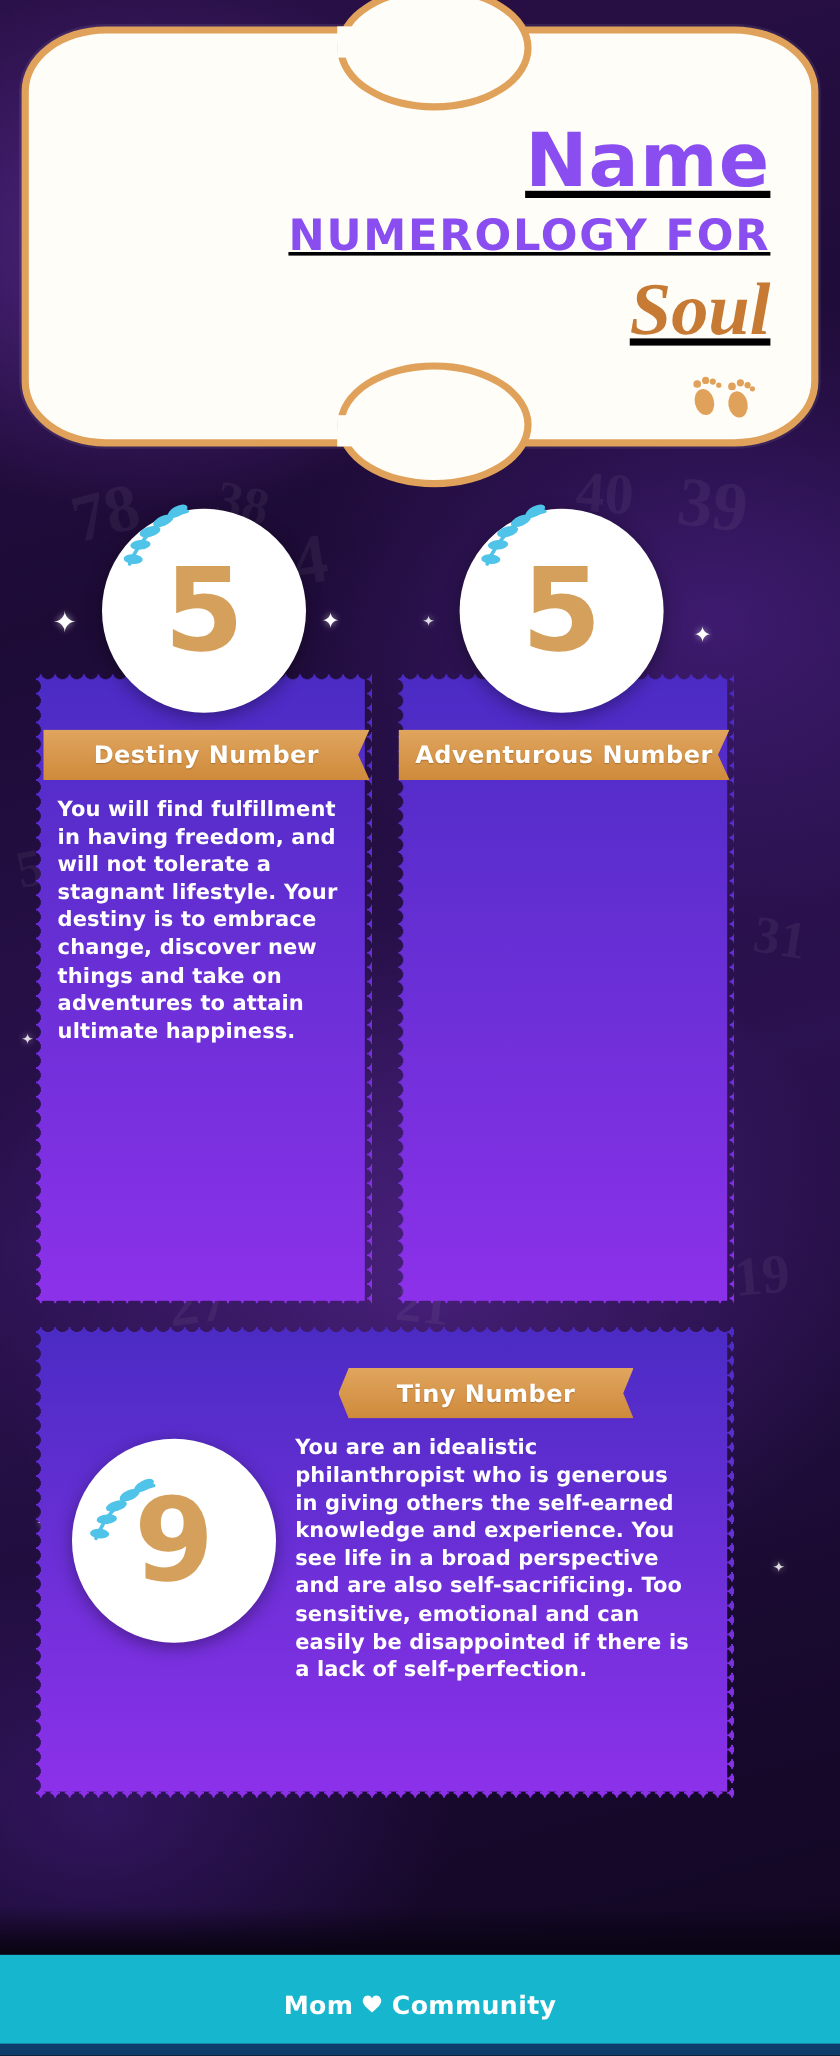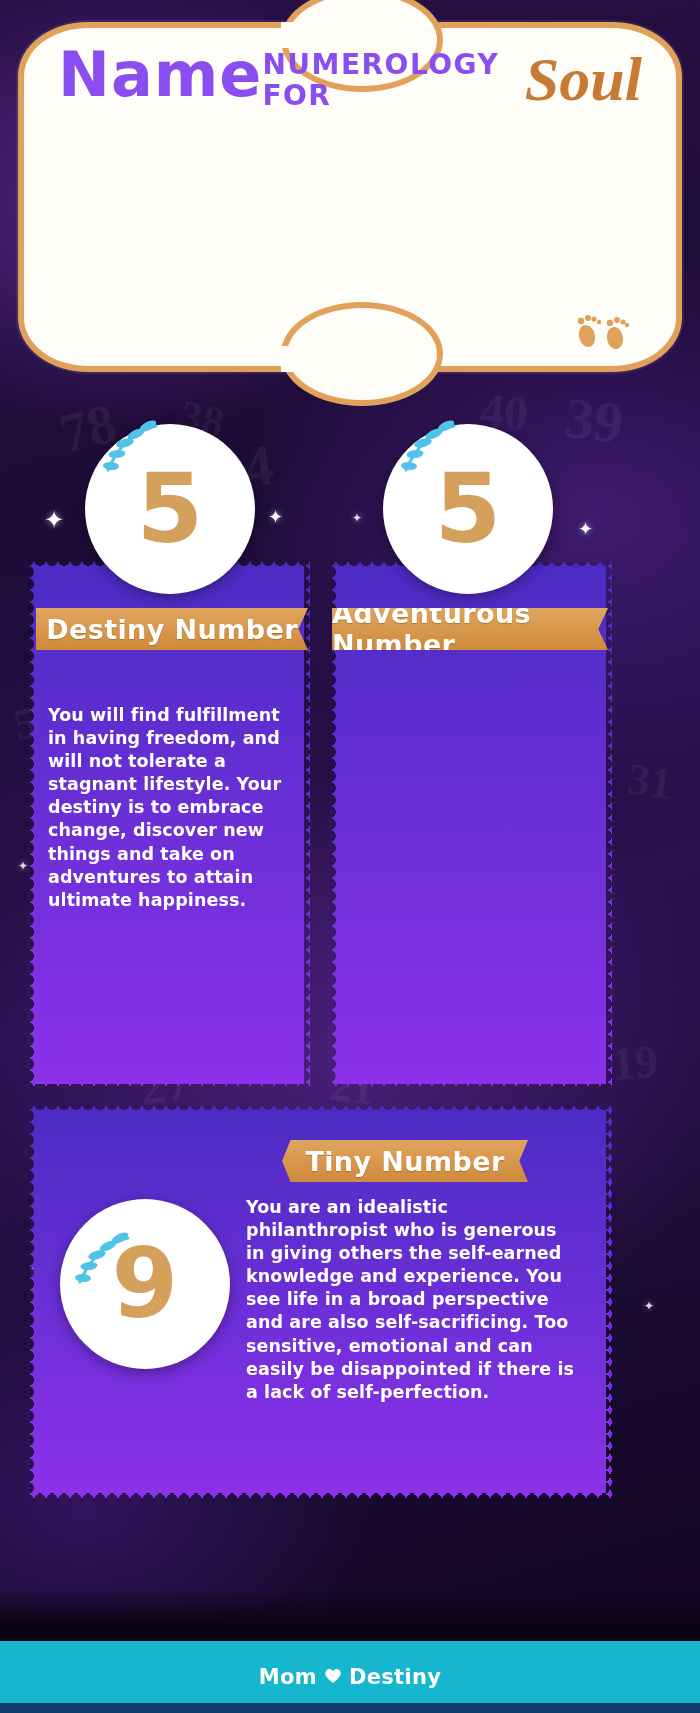--- a/index.html
+++ b/index.html
@@ -68,37 +68,38 @@
     background: #fffdf8;
     z-index: 2;
   }
   .mask-top { width: 138px; height: 26px; left: 263px; top: 0px; }
   .mask-bot { width: 138px; height: 26px; left: 263px; bottom: 0px; }
   .plaque-inner {
     position: absolute;
     inset: 0;
     z-index: 3;
     display: flex;
-    flex-direction: row;
-    align-items: flex-start;
+    flex-direction: column;
+    align-items: flex-end;
     justify-content: center;
     padding: 16px 40px 24px;
+    text-decoration: underline;
   }
   .title-name {
     font-family: "DejaVu Sans", sans-serif;
     font-size: 62px;
     font-weight: 700;
     color: #8a4df0;
     letter-spacing: 1px;
     line-height: 1;
     margin-top: 6px;
   }
   .title-sub {
     font-family: "DejaVu Sans", sans-serif;
-    font-size: 28px;
+    font-size: 36px;
     font-weight: 700;
     color: #8a4df0;
     letter-spacing: 1.5px;
     line-height: 1.1;
     margin-top: 12px;
   }
   .title-child {
     font-family: "Liberation Serif", serif;
     font-style: italic;
     font-size: 62px;
@@ -162,48 +163,48 @@
     position: absolute;
     height: 42px;
     background: linear-gradient(180deg, #e0a55e 0%, #cf8a3b 100%);
     display: flex; align-items: center; justify-content: center;
     z-index: 8;
     clip-path: polygon(0 0, 100% 0, 100% 100%, 0 100%, 3.2% 50%);
   }
   .ribbon span {
     font-family: "DejaVu Sans", sans-serif;
     font-weight: 700;
-    font-size: 27px;
+    font-size: 20px;
     color: #ffffff;
     letter-spacing: .4px;
     text-shadow: 0 1px 1px rgba(120,70,20,0.45);
   }
   .ribbon-destiny     { left: 36px;  top: 608px;  width: 272px; clip-path: polygon(0 0, 100% 0, 96.5% 50%, 100% 100%, 0 100%); }
   .ribbon-personality { left: 332px; top: 608px;  width: 276px; clip-path: polygon(0 0, 100% 0, 96.5% 50%, 100% 100%, 0 100%); }
   .ribbon-soul        { left: 282px; top: 1140px; width: 246px; clip-path: polygon(3.5% 0, 100% 0, 96.5% 50%, 100% 100%, 3.5% 100%, 0 50%); }
 
   .card-text {
     position: absolute;
     z-index: 7;
     color: #ffffff;
     font-family: "DejaVu Sans", sans-serif;
     font-size: 17.5px;
     line-height: 1.32;
     font-weight: 600;
     letter-spacing: .1px;
   }
-  .text-destiny     { left: 48px;  top: 704px;  width: 246px; }
+  .text-destiny     { left: 48px;  top: 664px;  width: 246px; }
   .text-personality { left: 348px; top: 664px;  width: 252px; }
   .text-soul        { left: 246px; top: 1196px; width: 334px; }
 
   
   .footer {
     position: absolute;
     left: 0; bottom: 0;
-    width: 700px; height: 72px;
+    width: 700px; height: 84px;
     background: #17b6cf;
     display: flex; align-items: center; justify-content: center;
     gap: 4px;
   }
   .footer .fmom, .footer .fjunction {
     font-family: "DejaVu Sans", sans-serif;
     font-weight: 700;
     font-size: 21px;
     color: #ffffff;
     letter-spacing: .3px;
@@ -350,17 +351,17 @@
 
   <div class="dark-band"></div>
 
   <div class="footer">
     <span class="fmom">Mom</span>
     <span class="fheart">
       <svg width="20" height="20" viewBox="0 0 20 20">
           <path d="M10 18 C3 12.5 1 9 3 6 C5 3 9 3.5 10 6.5 C11 3.5 15 3 17 6 C19 9 17 12.5 10 18 Z" fill="#ffffff"></path>
         </svg>
     </span>
-    <span class="fjunction">Destiny</span>
+    <span class="fjunction">Community</span>
     <div class="footer-strip-bottom"></div>
   </div>
 
 </div>
 
 </body></html>

